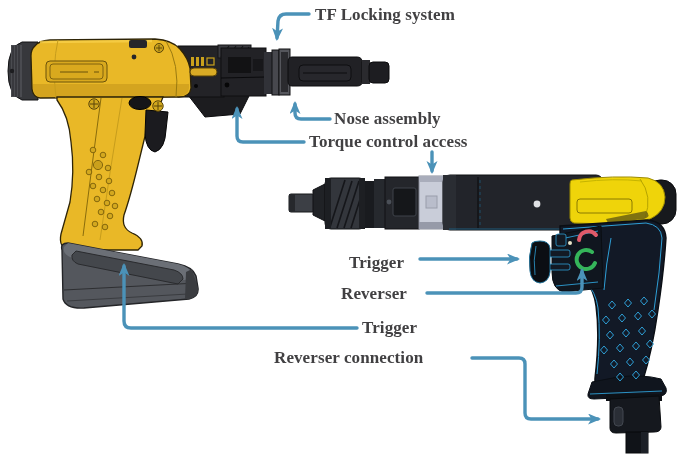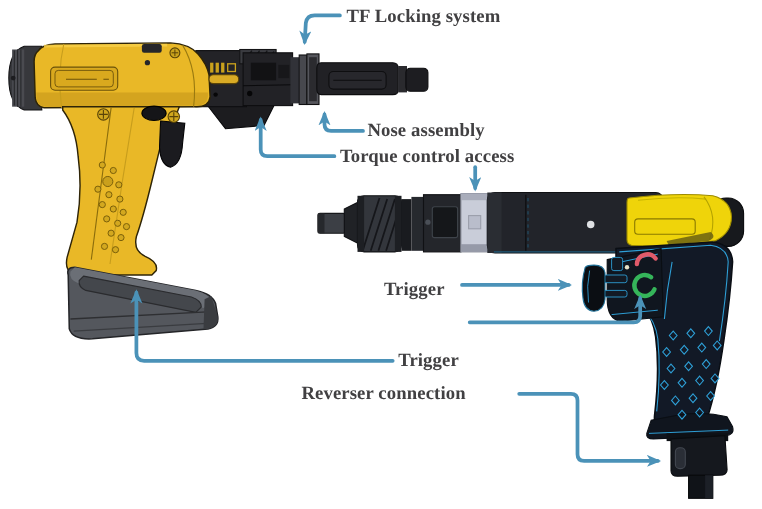--- a/index.html
+++ b/index.html
@@ -247,15 +247,16 @@
     <path class="leader" marker-end="url(#ah)" d="M427,293 L576,293 Q582,293 582,287 L582,271"></path>
     <path class="leader" marker-end="url(#ah)" d="M357,328 L131,328 Q124,328 124,321 L124,266"></path>
     <path class="leader" marker-end="url(#ah)" d="M472,358 L519,358 Q525,358 525,364 L525,413 Q525,419 531,419 L598,419"></path>
   </g>
 </svg>
 
   <div class="label" id="lbl-tf">TF Locking system</div>
   <div class="label" id="lbl-torque">Torque control access</div>
   <div class="label" id="lbl-nose">Nose assembly</div>
   <div class="label" id="lbl-trigger">Trigger</div>
+  <div class="label" id="lbl-reverser">Reverser</div>
   <div class="label" id="lbl-battery">Trigger</div>
   <div class="label" id="lbl-pneumatic">Reverser connection</div>
 </div>
 
 </body></html>

